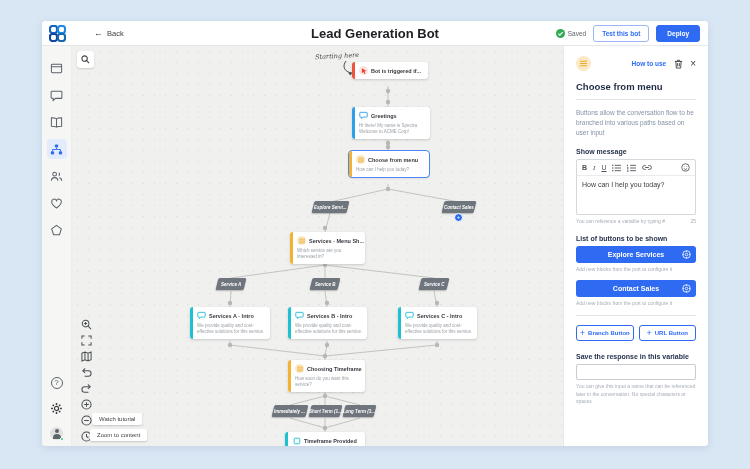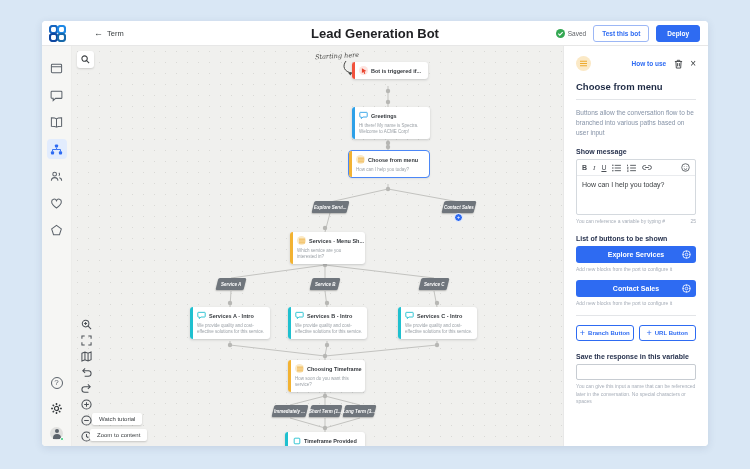--- a/index.html
+++ b/index.html
@@ -110,21 +110,21 @@
     <div class="logo">
       <svg width="17" height="17" viewBox="0 0 17 17">
         <rect x="1" y="1" width="7" height="7" rx="2.4" fill="none" stroke="#1565c0" stroke-width="2.1"></rect>
         <rect x="9" y="1" width="7" height="7" rx="2.4" fill="none" stroke="#1e88e5" stroke-width="2.1"></rect>
         <rect x="1" y="9" width="7" height="7" rx="2.4" fill="none" stroke="#0d47a1" stroke-width="2.1"></rect>
         <rect x="9" y="9" width="7" height="7" rx="2.4" fill="none" stroke="#1769aa" stroke-width="2.1"></rect>
       </svg>
     </div>
     <div class="back">
       <span class="arr">←</span>
-      <span>Term</span>
+      <span>Back</span>
     </div>
     <div class="tb-title">Lead Generation Bot</div>
     <div class="tb-right">
       <div class="saved">
         <svg width="9" height="9" viewBox="0 0 10 10">
           <circle cx="5" cy="5" r="5" fill="#34a853"></circle>
           <path d="M2.6 5.2l1.6 1.6 3.2-3.4" stroke="#fff" stroke-width="1.2" fill="none"></path>
         </svg>
         <span>Saved</span>
       </div>

